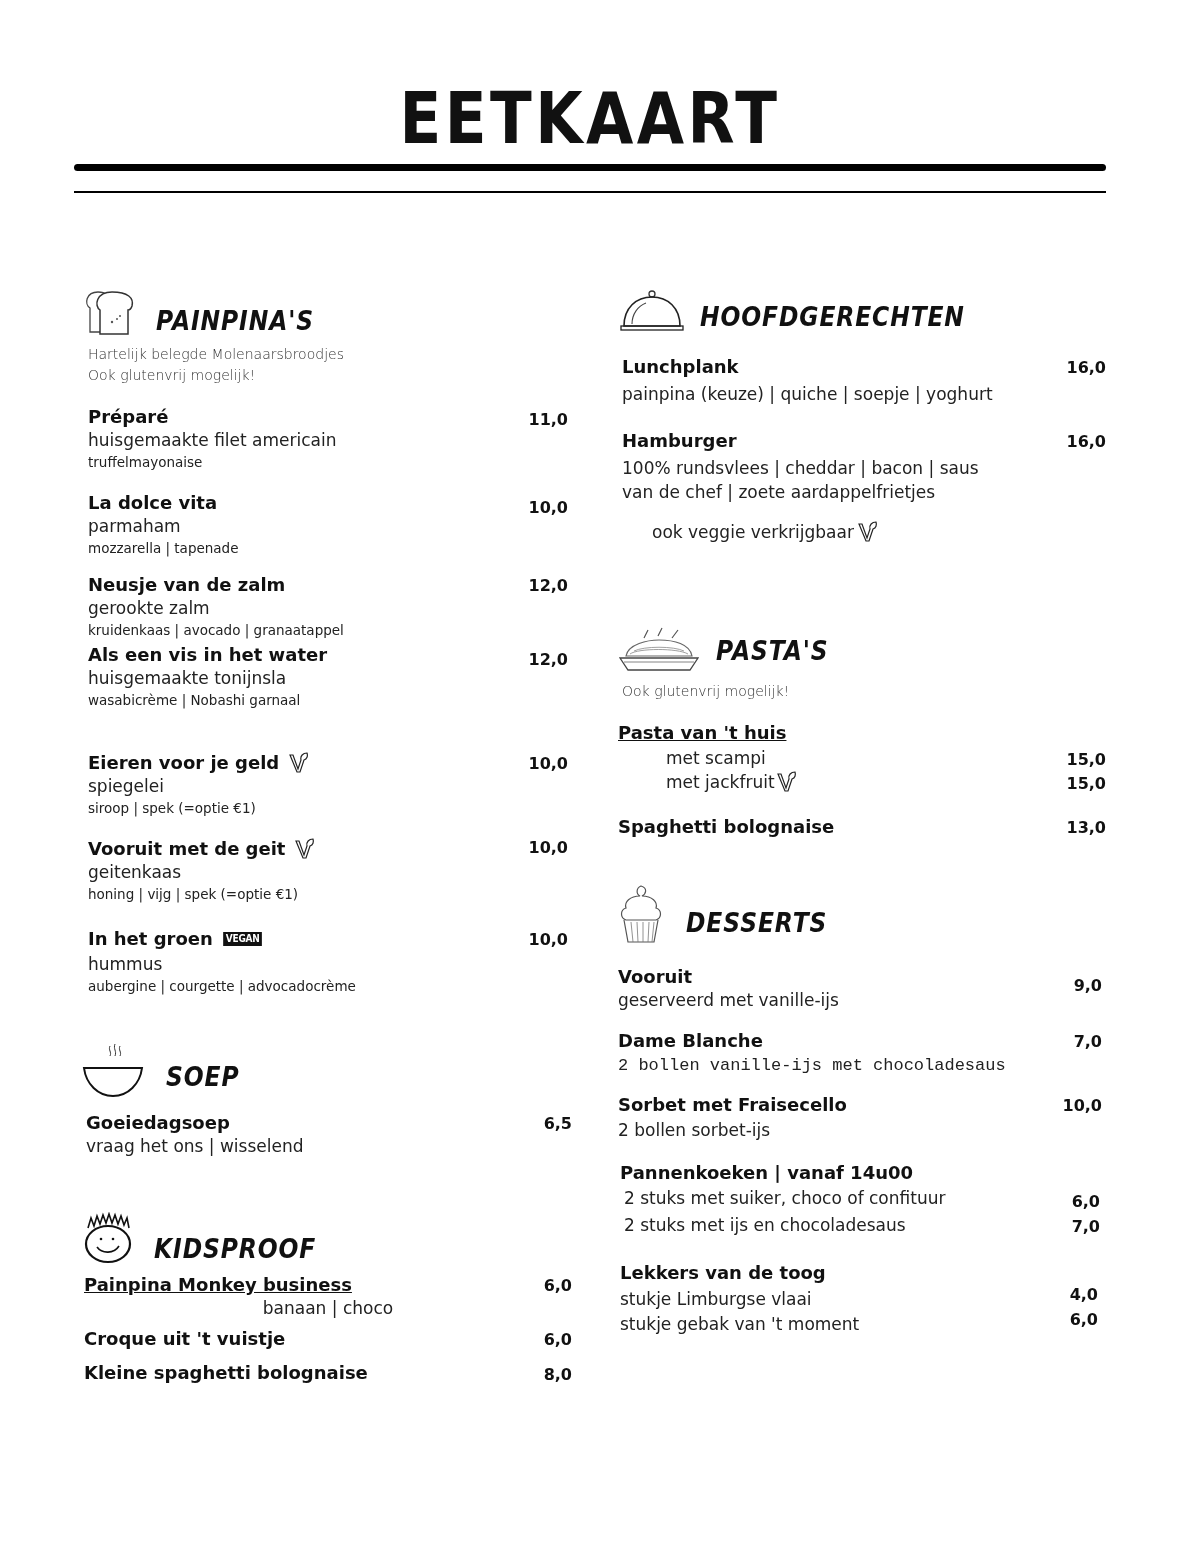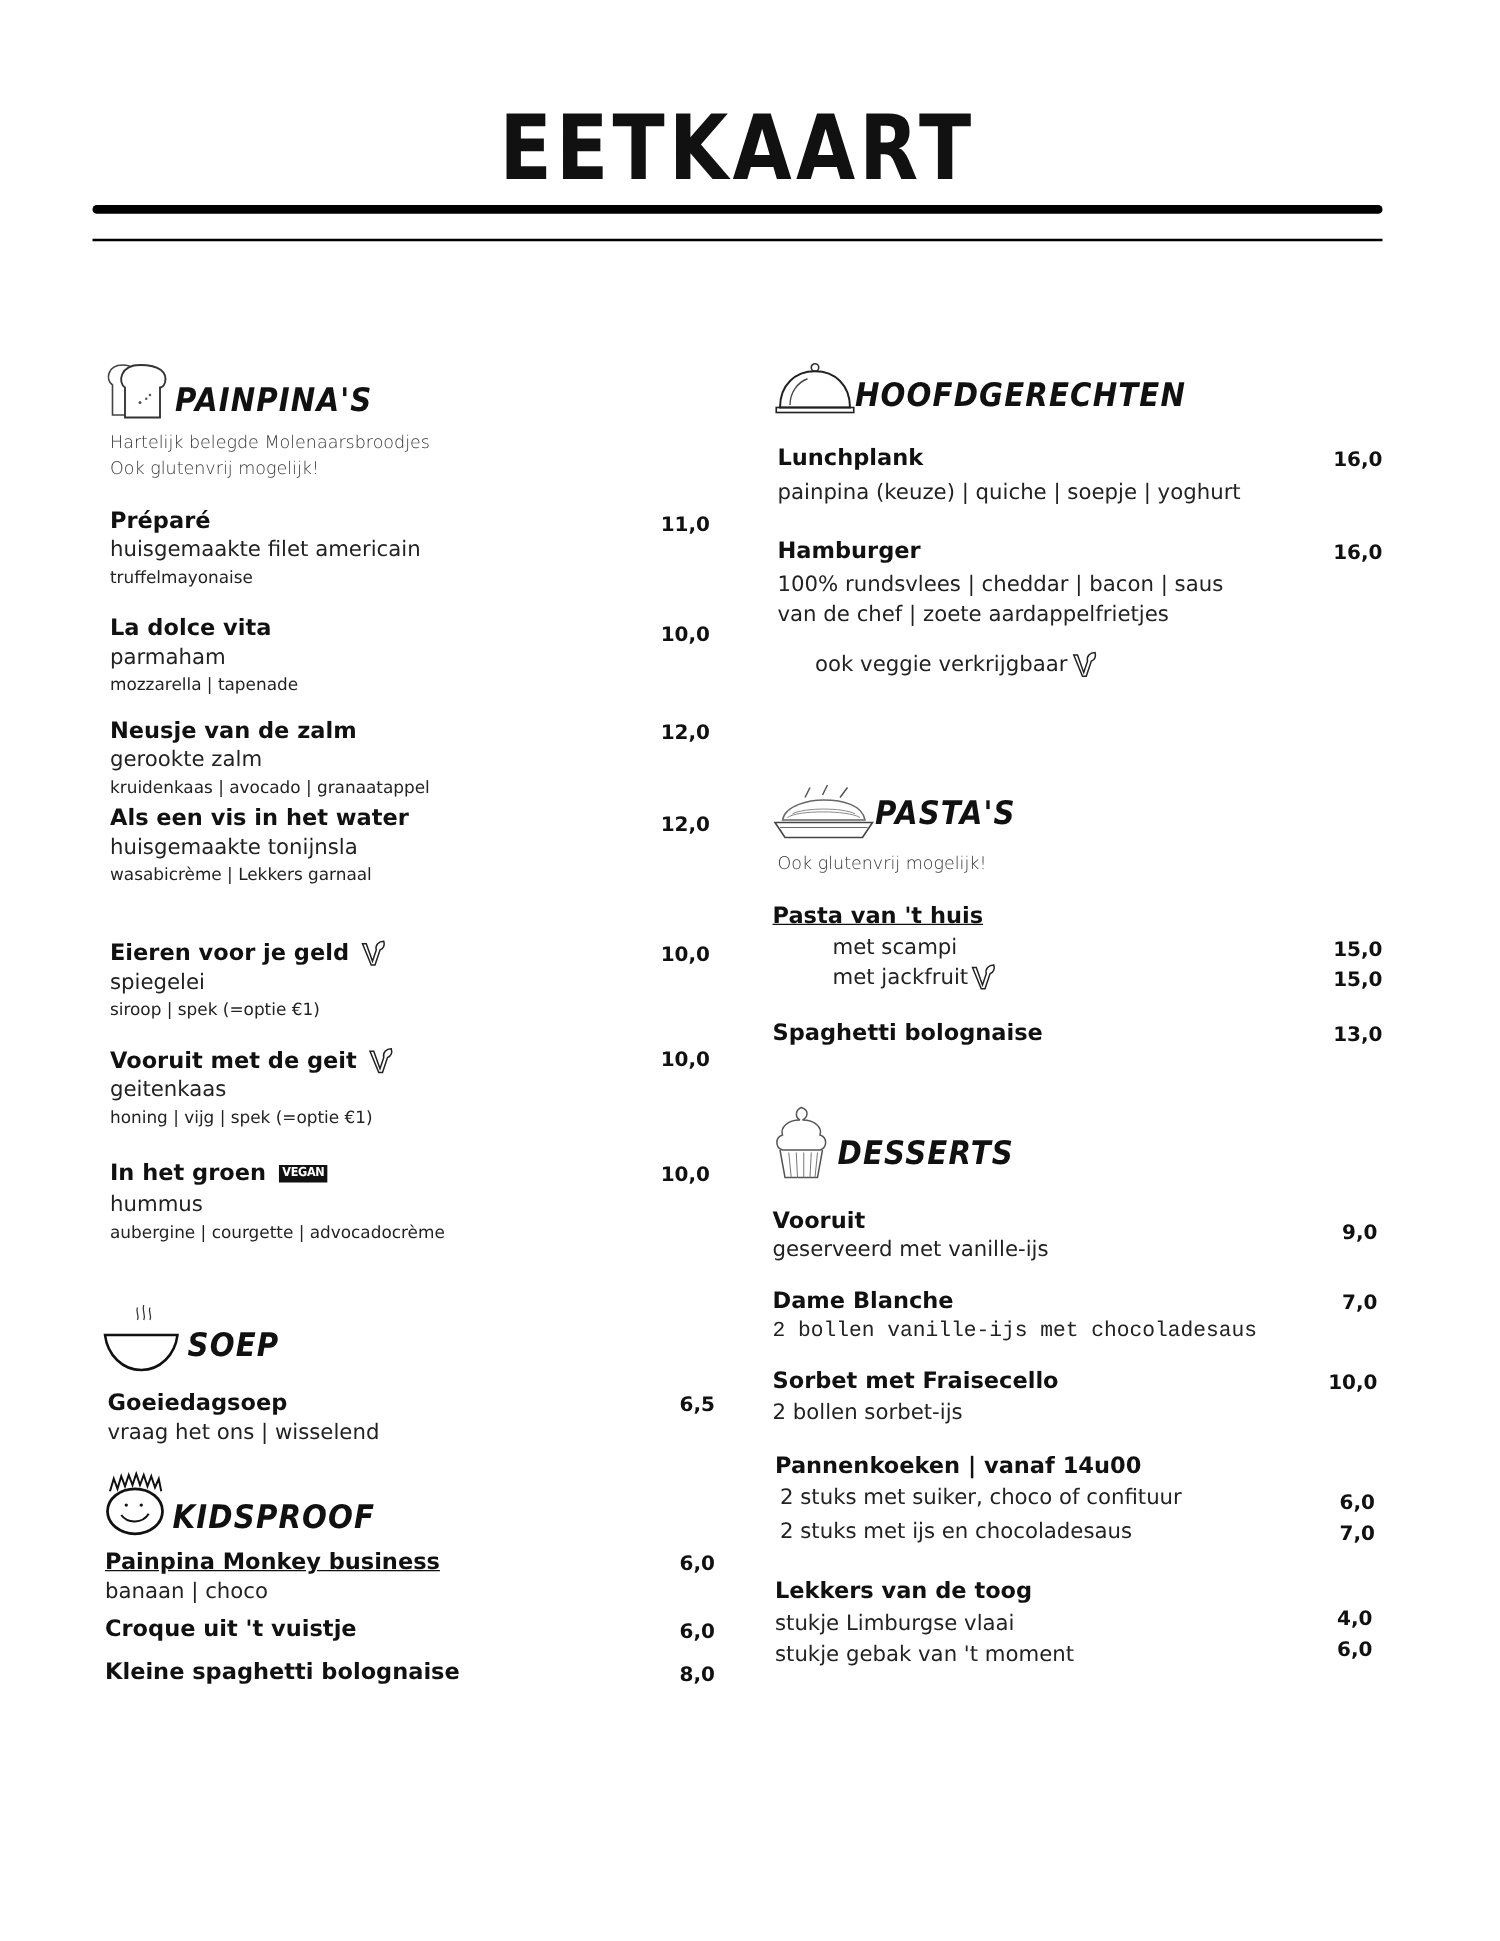--- a/index.html
+++ b/index.html
@@ -9,21 +9,21 @@
   .title {
     position: absolute; left: 0; top: 82px; width: 1180px; text-align: center;
     font-family: "DejaVu Sans", sans-serif; font-weight: 900; font-size: 72px;
     letter-spacing: 4px; color: #111; transform: scaleX(0.85); transform-origin: center;
     line-height: 1;
   }
   .rule-thick { position: absolute; left: 74px; top: 164px; width: 1032px; height: 7px; background: #000; border-radius: 4px; }
   .rule-thin { position: absolute; left: 74px; top: 191px; width: 1032px; height: 1.5px; background: #000; }
 
   .section { position: absolute; }
-  .sec-head { display: flex; align-items: flex-end; gap: 0; }
+  .sec-head { display: flex; align-items: flex-end; gap: 16px; }
   .sec-head svg { display: block; }
   .sec-title {
     font-family: "DejaVu Sans", sans-serif; font-weight: 900; font-size: 26px;
     font-style: italic; letter-spacing: 1px; color: #111; line-height: 1;
     transform: scaleX(0.9); transform-origin: left;
   }
   .sec-sub { font-size: 14px; color: #333; line-height: 21px; font-weight: 300; }
 
   .item { position: absolute; left: 0; width: 100%; }
   .item-name { font-size: 18px; font-weight: bold; color: #111; line-height: 22px; display: flex; align-items: center; gap: 8px; }
@@ -78,21 +78,21 @@
   <div class="item" style="top:286px;">
     <div class="item-name" style="padding-left:4px;">Neusje van de zalm</div>
     <div class="item-desc" style="padding-left:4px;">gerookte zalm</div>
     <div class="item-extra" style="padding-left:4px;">kruidenkaas | avocado | granaatappel</div>
     <div class="price" style="top:2px; right:2px;">12,0</div>
   </div>
 
   <div class="item" style="top:356px;">
     <div class="item-name" style="padding-left:4px;">Als een vis in het water</div>
     <div class="item-desc" style="padding-left:4px;">huisgemaakte tonijnsla</div>
-    <div class="item-extra" style="padding-left:4px;">wasabicrème | Lekkers garnaal</div>
+    <div class="item-extra" style="padding-left:4px;">wasabicrème | Nobashi garnaal</div>
     <div class="price" style="top:6px; right:2px;">12,0</div>
   </div>
 
   <div class="item" style="top:464px;">
     <div class="item-name" style="padding-left:4px;">
       <span>Eieren voor je geld</span>
       <svg width="22" height="22" viewBox="0 0 22 22">
           <path d="M3 3 L10 20 L13 20 L17 8 C20 7 21 4 20 1 C16 1 13 4 14 8 L11 17 L6 3 Z" fill="none" stroke="#222" stroke-width="1.2"></path>
         </svg>
     </div>
@@ -132,21 +132,21 @@
     </svg>
     <span class="sec-title" style="margin-bottom:8px; margin-left:4px;">SOEP</span>
   </div>
   <div class="item" style="top:70px;">
     <div class="item-name" style="padding-left:4px;">Goeiedagsoep</div>
     <div class="item-desc" style="padding-left:4px;">vraag het ons | wisselend</div>
     <div class="price" style="top:2px; right:0;">6,5</div>
   </div>
 </div>
 
-<div class="section" style="left:82px; top:1177px; width:490px; height:180px;">
+<div class="section" style="left:82px; top:1212px; width:490px; height:180px;text-align:center;">
   <div class="sec-head" style="position:absolute; left:0; top:0;">
     <svg width="56" height="52" viewBox="0 0 56 52">
       <path d="M6 16 L9 6 L12 14 L15 4 L18 12 L21 3 L24 11 L27 2 L30 11 L33 3 L36 12 L39 4 L42 13 L45 6 L47 16" fill="none" stroke="#111" stroke-width="1.6"></path>
       <ellipse cx="26" cy="32" rx="22" ry="18" fill="none" stroke="#111" stroke-width="2.2"></ellipse>
       <circle cx="19" cy="27" r="1.3" fill="#111"></circle>
         <circle cx="31" cy="27" r="1.3" fill="#111"></circle>
       <path d="M15 35 C20 42 32 42 37 34" fill="none" stroke="#111" stroke-width="1.6"></path>
     </svg>
     <span class="sec-title" style="margin-bottom:2px;">KIDSPROOF</span>
   </div>

